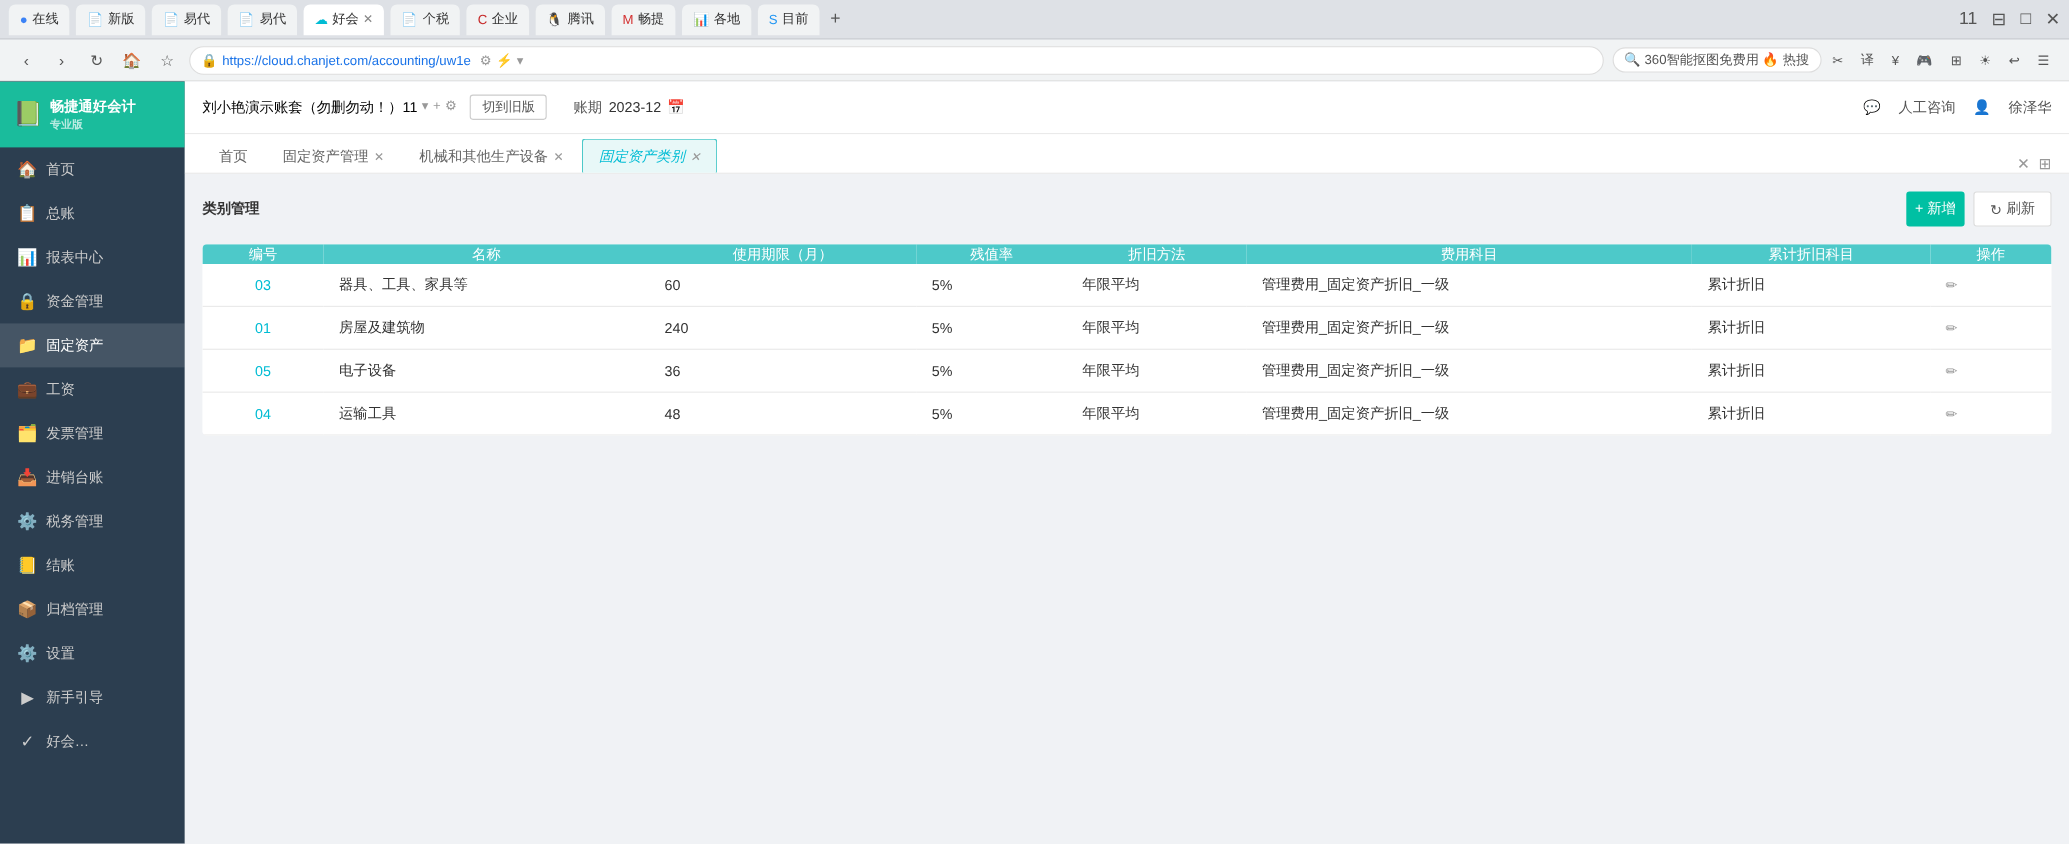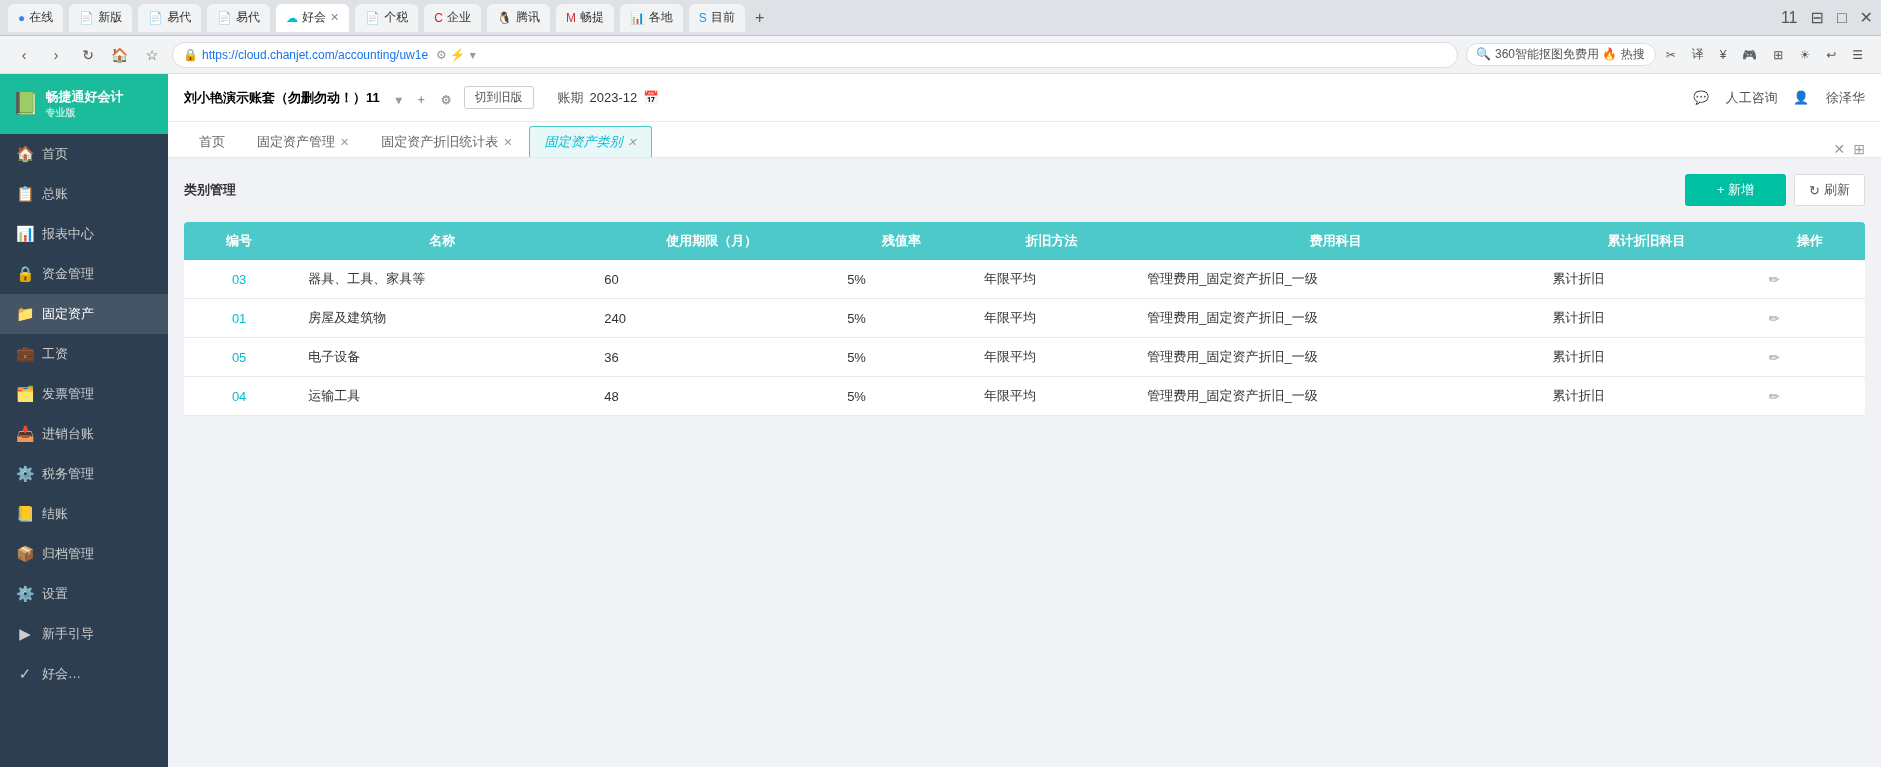--- a/index.html
+++ b/index.html
@@ -72,21 +72,21 @@
     .sidebar-icon { font-size: 15px; width: 18px; text-align: center; }
 
     
     .main-area { flex: 1; display: flex; flex-direction: column; background: #f0f2f5; overflow: hidden; }
 
     
     .app-header {
       height: 48px; background: #fff; display: flex; align-items: center; padding: 0 16px;
       border-bottom: 1px solid #e8e8e8; gap: 12px;
     }
-    .user-info { display: flex; align-items: flex-end; gap: 16px; font-size: 13px; font-weight: bold; }
+    .user-info { display: flex; align-items: flex-start; gap: 4px; font-size: 13px; }
     .period-info { display: flex; align-items: center; gap: 6px; font-size: 13px; color: #555; margin-left: 12px; }
     .switch-btn {
       border: 1px solid #ccc; background: #fff; padding: 2px 10px; border-radius: 3px;
       font-size: 12px; cursor: pointer; color: #555;
     }
     .header-right { margin-left: auto; display: flex; align-items: center; gap: 16px; font-size: 13px; color: #555; }
 
     
     .page-tabs {
       background: #fff; border-bottom: 1px solid #e8e8e8; display: flex; align-items: flex-end;
@@ -99,32 +99,32 @@
     }
     .page-tab.active { background: #e8f8f8; border-color: #4dc9c9; color: #00bcd4; border-bottom-color: #e8f8f8; font-style: italic; }
     .page-tab .tab-x { font-size: 11px; color: #999; cursor: pointer; }
 
     
     .content-area { flex: 1; padding: 16px; overflow: auto; }
     .page-title-bar { display: flex; align-items: center; justify-content: space-between; margin-bottom: 16px; }
     .page-title { font-size: 13px; font-weight: 600; color: #333; }
     .action-btns { display: flex; gap: 8px; }
     .btn-primary {
-      background: #00c0a3; color: #fff; border: none; padding: 6px 32px; border-radius: 3px;
+      background: #00c0a3; color: #fff; border: none; padding: 6px 8px; border-radius: 3px;
       font-size: 13px; cursor: pointer; display: flex; align-items: center; gap: 4px;
     }
     .btn-default {
       background: #fff; color: #555; border: 1px solid #ddd; padding: 6px 14px; border-radius: 3px;
       font-size: 13px; cursor: pointer; display: flex; align-items: center; gap: 4px;
     }
 
     
     .data-table { width: 100%; border-collapse: collapse; background: #fff; border-radius: 4px; overflow: hidden; }
     .data-table thead tr { background: #4dc9c9; color: #fff; }
-    .data-table thead th { padding: 10px 14px; text-align: center; font-weight: bold; font-size: 13px; border: none; }
+    .data-table thead th { padding: 0 14px; text-align: center; font-weight: normal; font-size: 13px; border: none; }
     .data-table tbody tr { border-bottom: 1px solid #e8e8e8; }
     .data-table tbody td { padding: 10px 14px; font-size: 13px; color: #333; }
     .data-table tbody td:first-child { text-align: center; margin-top: 32px; }
     .data-table tbody td.name-col { text-align: left; }
     .edit-icon { color: #999; cursor: pointer; font-size: 13px; }
     .code-link { color: #00bcd4; cursor: pointer; }
   </style>
 </head>
 <body>
 
@@ -305,21 +305,21 @@
 
     <div class="page-tabs">
       <div class="page-tab">
         <span>首页</span>
       </div>
       <div class="page-tab">
         <span>固定资产管理</span>
         <span class="tab-x">✕</span>
       </div>
       <div class="page-tab">
-        <span>固定资产折旧统计表</span>
+        <span>机械和其他生产设备</span>
         <span class="tab-x">✕</span>
       </div>
       <div class="page-tab active">
         <span>固定资产类别</span>
         <span class="tab-x">✕</span>
       </div>
       <div style="margin-left:auto;display:flex;align-items:center;gap:8px;">
         <span style="font-size:14px;color:#999;cursor:pointer;">✕</span>
         <span style="font-size:14px;color:#999;cursor:pointer;">⊞</span>
       </div>

